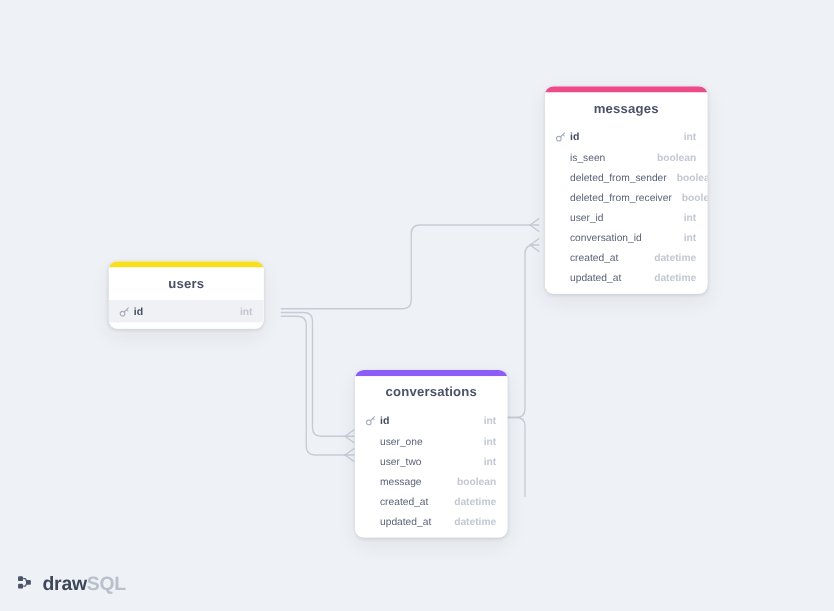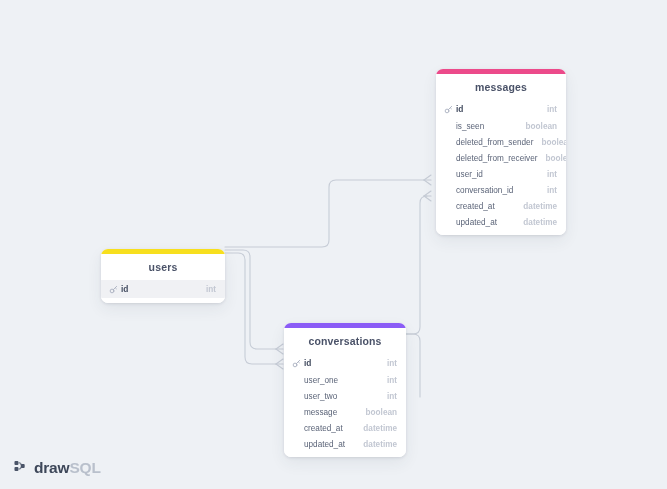--- a/index.html
+++ b/index.html
@@ -161,37 +161,37 @@
       </g>
 
       <g>
         <path d="M 276,364 L 283,359"></path>
         <path d="M 276,364 L 283,364"></path>
         <path d="M 276,364 L 283,369"></path>
       </g>
     </g>
   </svg>
 
-  <div class="table-card" style="left:101px; top:209px; width:124px;margin-top:40px;">
+  <div class="table-card" style="left:87px; top:209px; width:124px;">
     <div class="table-accent" style="background:#f7df1e;"></div>
     <div class="table-title">users</div>
     <div class="col-list">
       <div class="col-row pk highlight">
         <svg class="key-icon" viewBox="0 0 16 16" fill="none" stroke="#a9b0bf" stroke-width="1.6" stroke-linecap="round" stroke-linejoin="round">
           <circle cx="5.4" cy="10.6" r="3.3"></circle>
           <path d="M7.8 8.2 L13.6 2.4"></path>
           <path d="M11.2 4.8 L13.1 6.7"></path>
         </svg>
         <span class="col-name">id</span>
         <span class="col-type">int</span>
       </div>
     </div>
   </div>
 
-  <div class="table-card" style="left:284px; top:296px; width:122px;margin-top:27px;">
+  <div class="table-card" style="left:284px; top:296px; width:122px;">
     <div class="table-accent" style="background:#8b5cf6;"></div>
     <div class="table-title">conversations</div>
     <div class="col-list">
       <div class="col-row pk">
         <svg class="key-icon" viewBox="0 0 16 16" fill="none" stroke="#a9b0bf" stroke-width="1.6" stroke-linecap="round" stroke-linejoin="round">
           <circle cx="5.4" cy="10.6" r="3.3"></circle>
           <path d="M7.8 8.2 L13.6 2.4"></path>
           <path d="M11.2 4.8 L13.1 6.7"></path>
         </svg>
         <span class="col-name">id</span>

